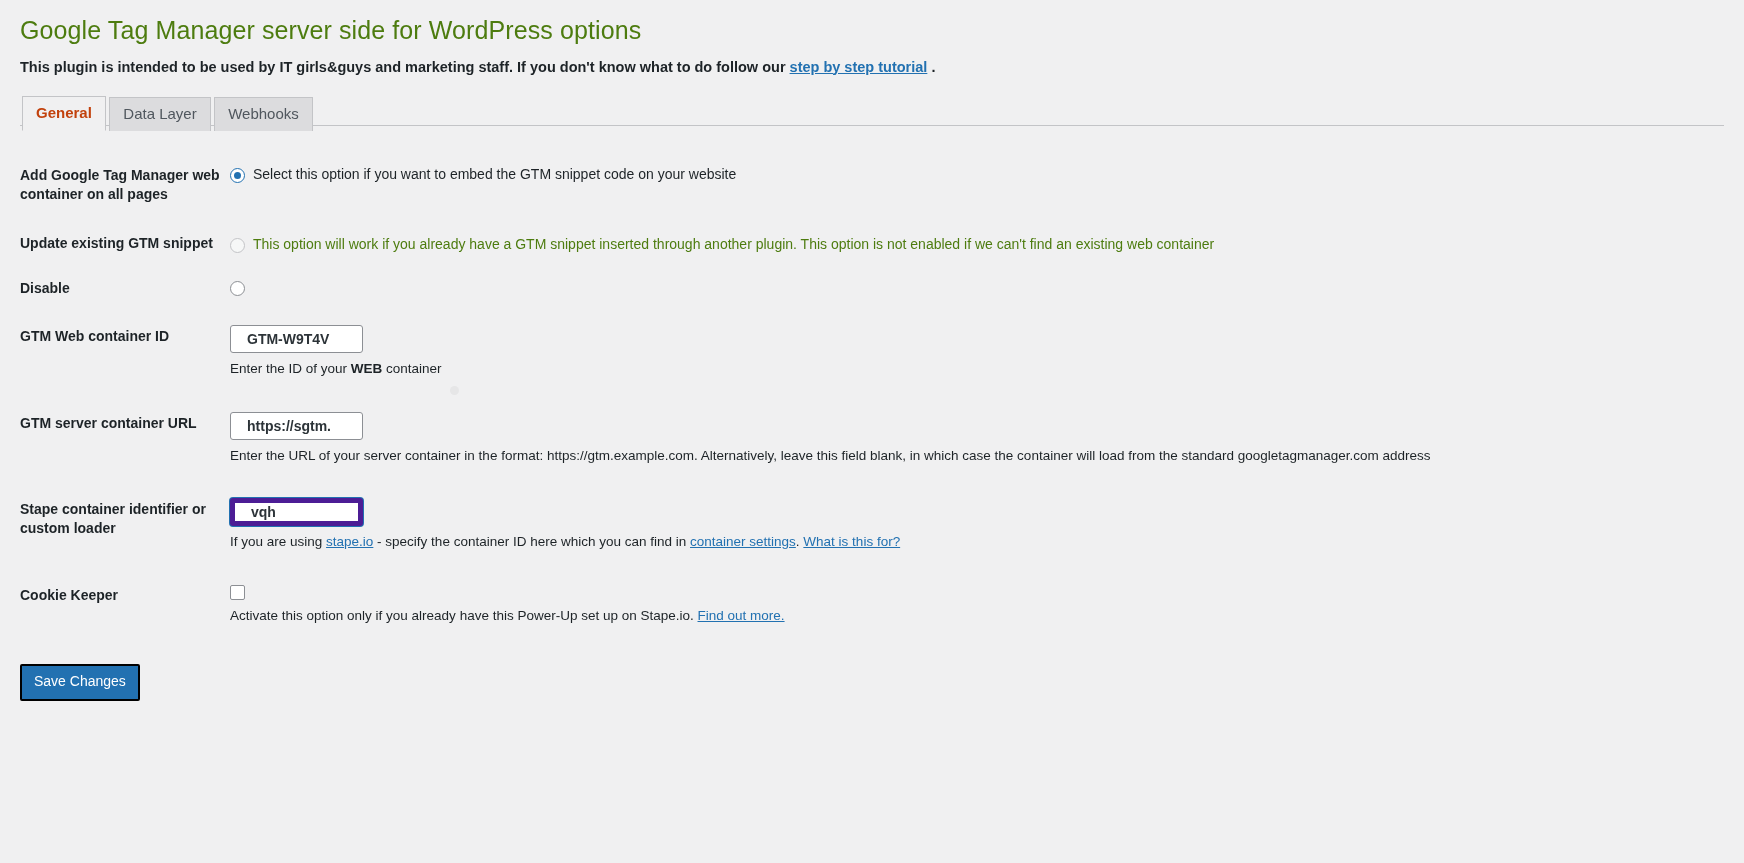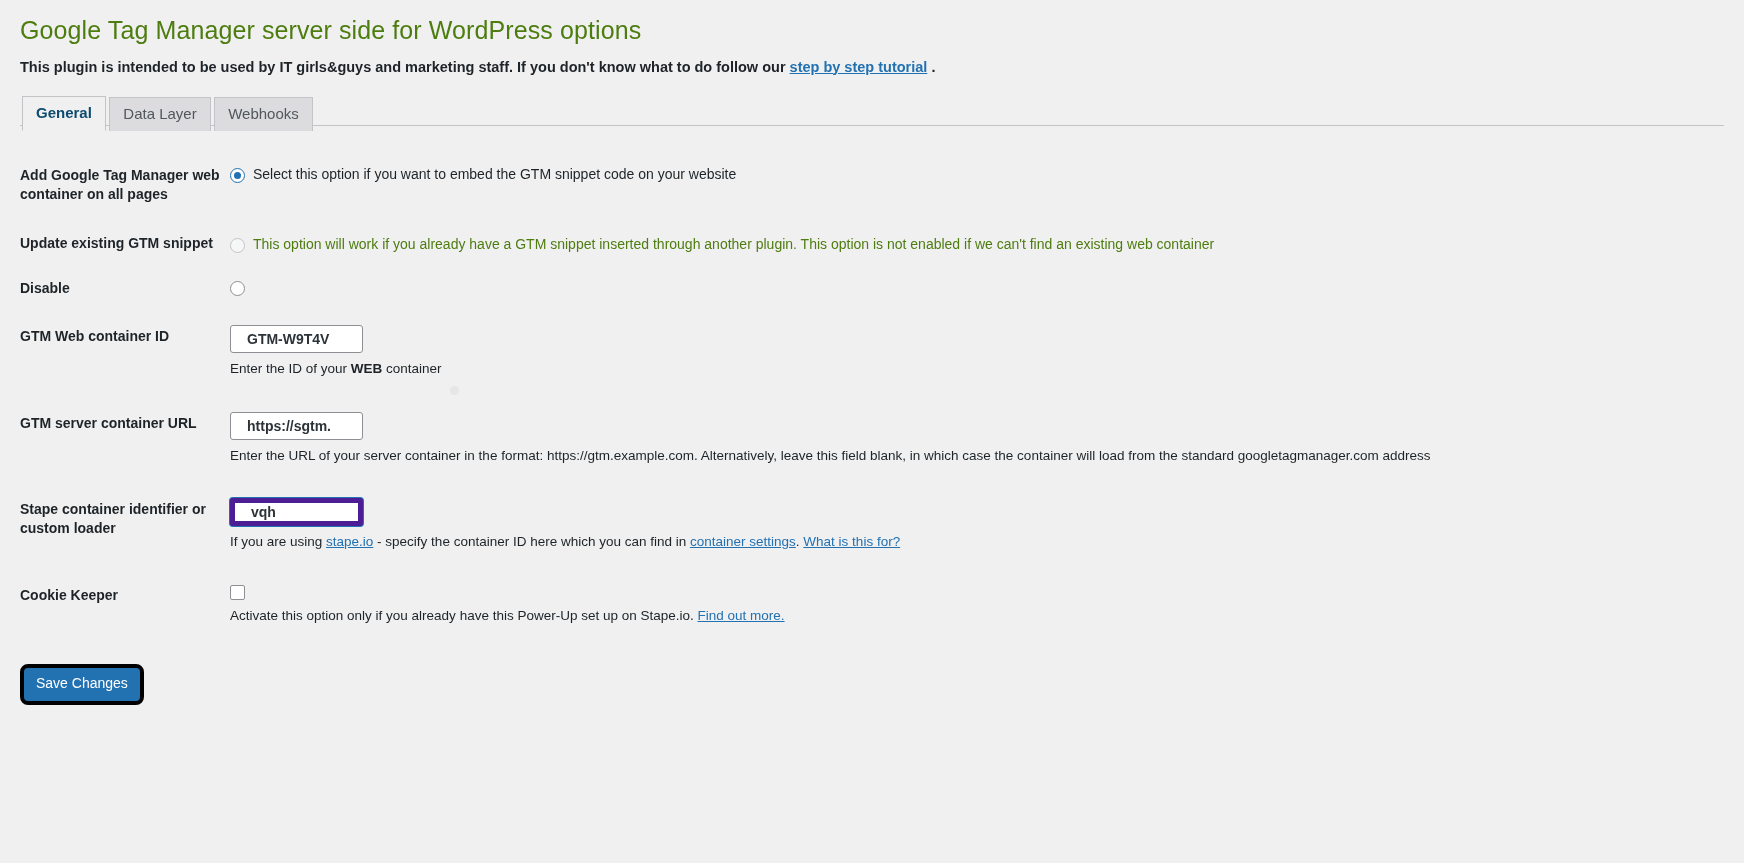--- a/index.html
+++ b/index.html
@@ -67,21 +67,21 @@
     text-decoration: none;
     margin-right: -1px;
     position: relative;
     top: 1px;
     box-sizing: border-box;
     vertical-align: bottom;
   }
   .nav-tab.active {
     background: #f0f0f1;
     border-bottom: 1px solid #f0f0f1;
-    color: #0c4a6e;
+    color: #c2410c;
     font-weight: 600;
   }
 
   
   table.form-table {
     border-collapse: collapse;
     width: 100%;
     margin-top: 22px;
   }
   table.form-table th {
@@ -197,22 +197,22 @@
     color: #2271b1;
     text-decoration: underline;
   }
 
   
   .submit-row {
     padding: 22px 0 0 0;
   }
   .button-primary {
     background: #2271b1;
-    border: 4px solid #000000;
-    border-radius: 8px;
+    border: 2px solid #000000;
+    border-radius: 2px;
     color: #fff;
     font-size: 14px;
     font-family: "Liberation Sans", sans-serif;
     padding: 6px 12px 7px 12px;
     line-height: 1.4;
     cursor: pointer;
   }
 
   
   .artifact-dot {

